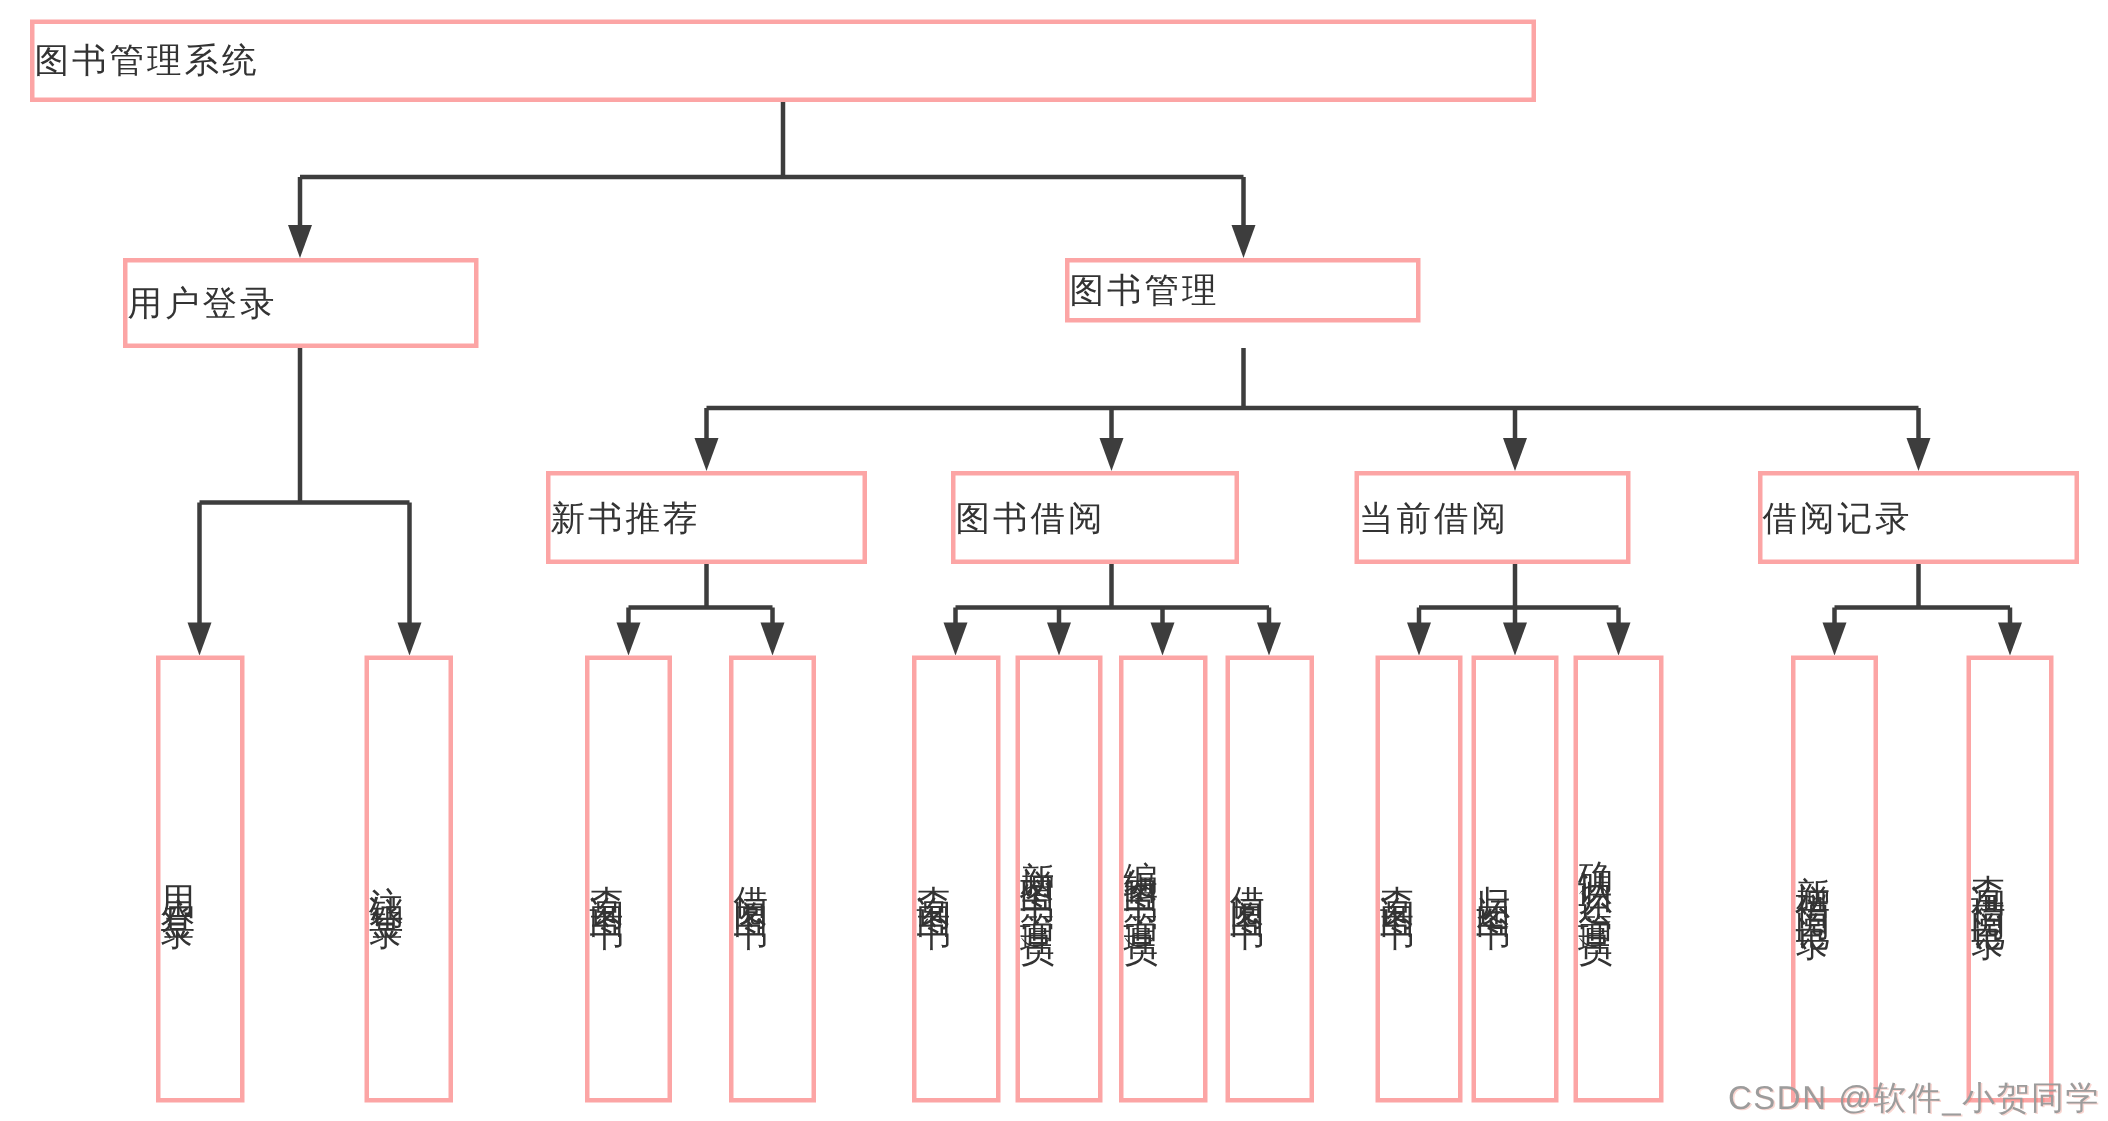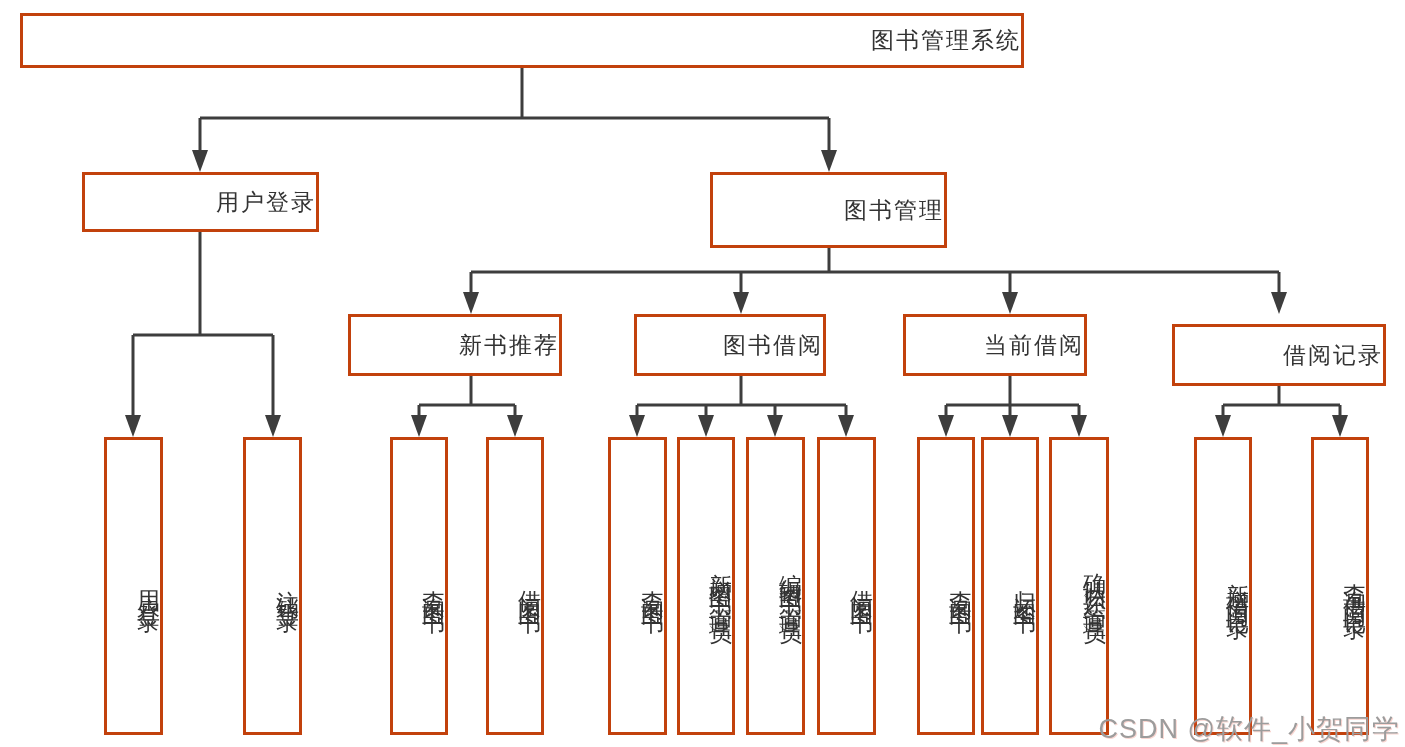--- a/index.html
+++ b/index.html
@@ -3,30 +3,30 @@
 <meta charset="utf-8">
 <style>
   html,body{margin:0;padding:0;background:#fff;}
   .canvas{
     position:relative;width:1405px;height:747px;background:#ffffff;
     font-family:"Liberation Sans","DejaVu Sans",sans-serif;color:#333333;overflow:hidden;
   }
   .connectors{position:absolute;left:0;top:0;width:1405px;height:747px;}
   .box{
     position:absolute;box-sizing:border-box;background:#ffffff;
-    border:3px solid #c2410c;display:flex;align-items:center;justify-content:flex-end;
+    border:3px solid #fca5a5;display:flex;align-items:center;justify-content:flex-start;
     font-size:23px;letter-spacing:2px;white-space:nowrap;
   }
   .vbox{letter-spacing:0;}
   .vbox .vtext{
     writing-mode:vertical-rl;text-orientation:mixed;
     letter-spacing:7px;line-height:1;font-size:23px;
   }
   .watermark{
-    position:absolute;right:5px;bottom:0;font-size:27px;letter-spacing:1px;
+    position:absolute;right:5px;bottom:0;font-size:22px;letter-spacing:1px;
     color:#9c9c9c;text-shadow:1px 1px 0 rgba(235,90,70,0.25);z-index:5;white-space:nowrap;
   }
 </style>
 </head>
 <body>
 
 <div class="canvas">
 
   <svg class="connectors" viewBox="0 0 1405 747" xmlns="http://www.w3.org/2000/svg">
     <g stroke="#3d3d3d" stroke-width="3" fill="none">
@@ -97,34 +97,34 @@
     </g>
   </svg>
 
   <div class="box" style="left:20px;top:13px;width:1004px;height:55px;">
     <span>图书管理系统</span>
   </div>
 
   <div class="box" style="left:82px;top:172px;width:237px;height:60px;">
     <span>用户登录</span>
   </div>
-  <div class="box" style="left:710px;top:172px;width:237px;height:76px;">
+  <div class="box" style="left:710px;top:172px;width:237px;height:43px;">
     <span>图书管理</span>
   </div>
 
-  <div class="box" style="left:348px;top:314px;width:214px;height:62px;">
+  <div class="box" style="left:364px;top:314px;width:214px;height:62px;">
     <span>新书推荐</span>
   </div>
   <div class="box" style="left:634px;top:314px;width:192px;height:62px;">
     <span>图书借阅</span>
   </div>
   <div class="box" style="left:903px;top:314px;width:184px;height:62px;">
     <span>当前借阅</span>
   </div>
-  <div class="box" style="left:1172px;top:324px;width:214px;height:62px;">
+  <div class="box" style="left:1172px;top:314px;width:214px;height:62px;">
     <span>借阅记录</span>
   </div>
 
   <div class="box vbox" style="left:104px;top:437px;width:59px;height:298px;">
     <span class="vtext">用户登录</span>
   </div>
   <div class="box vbox" style="left:243px;top:437px;width:59px;height:298px;">
     <span class="vtext">注销登录</span>
   </div>
 

